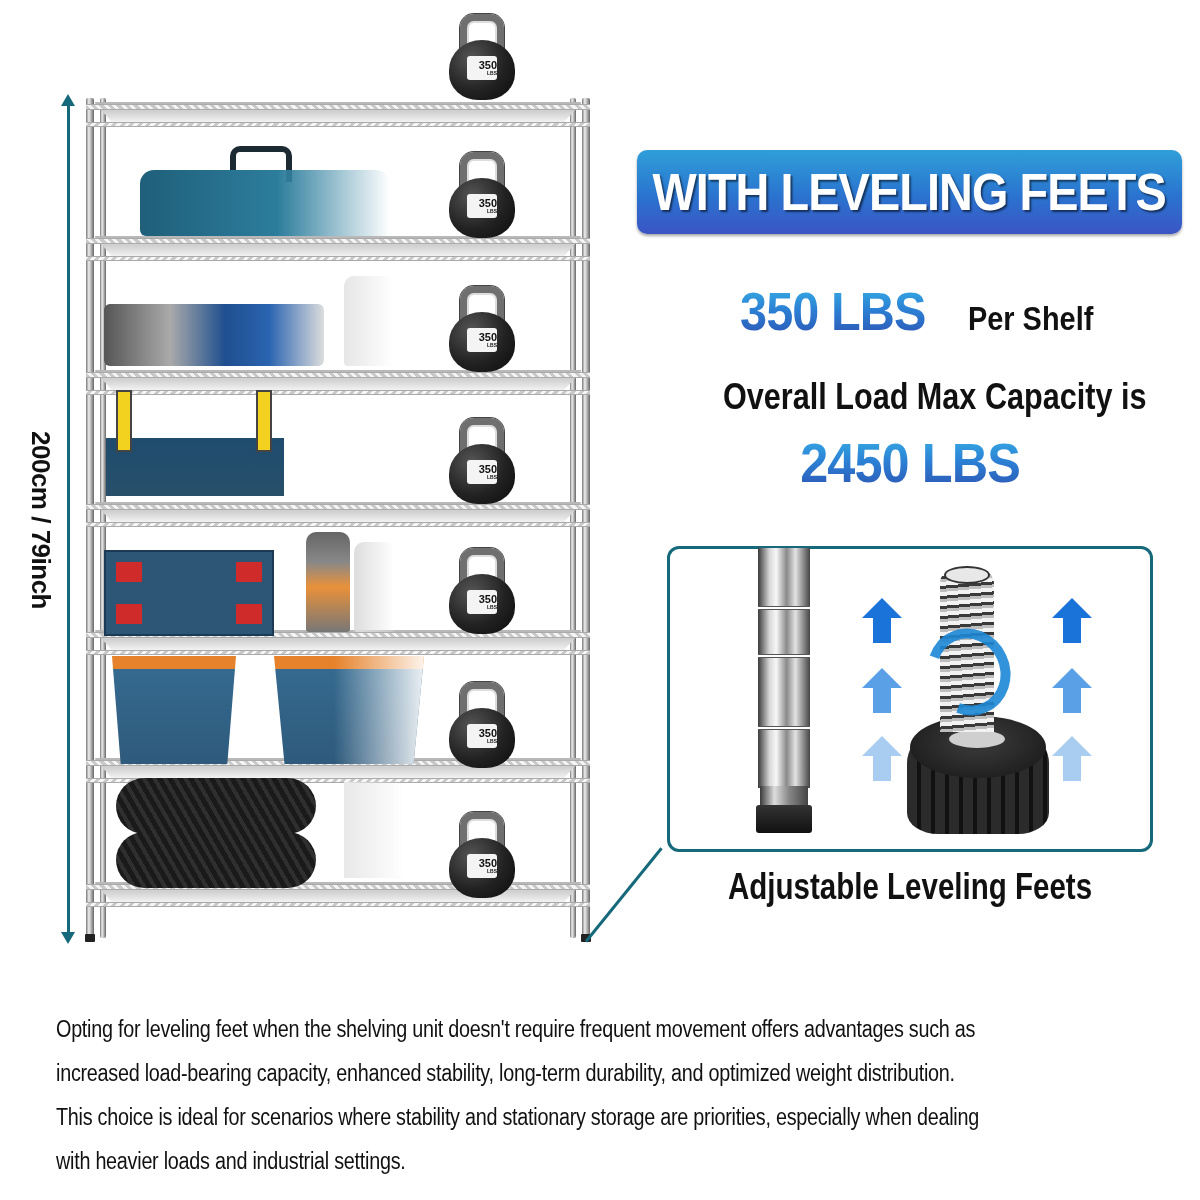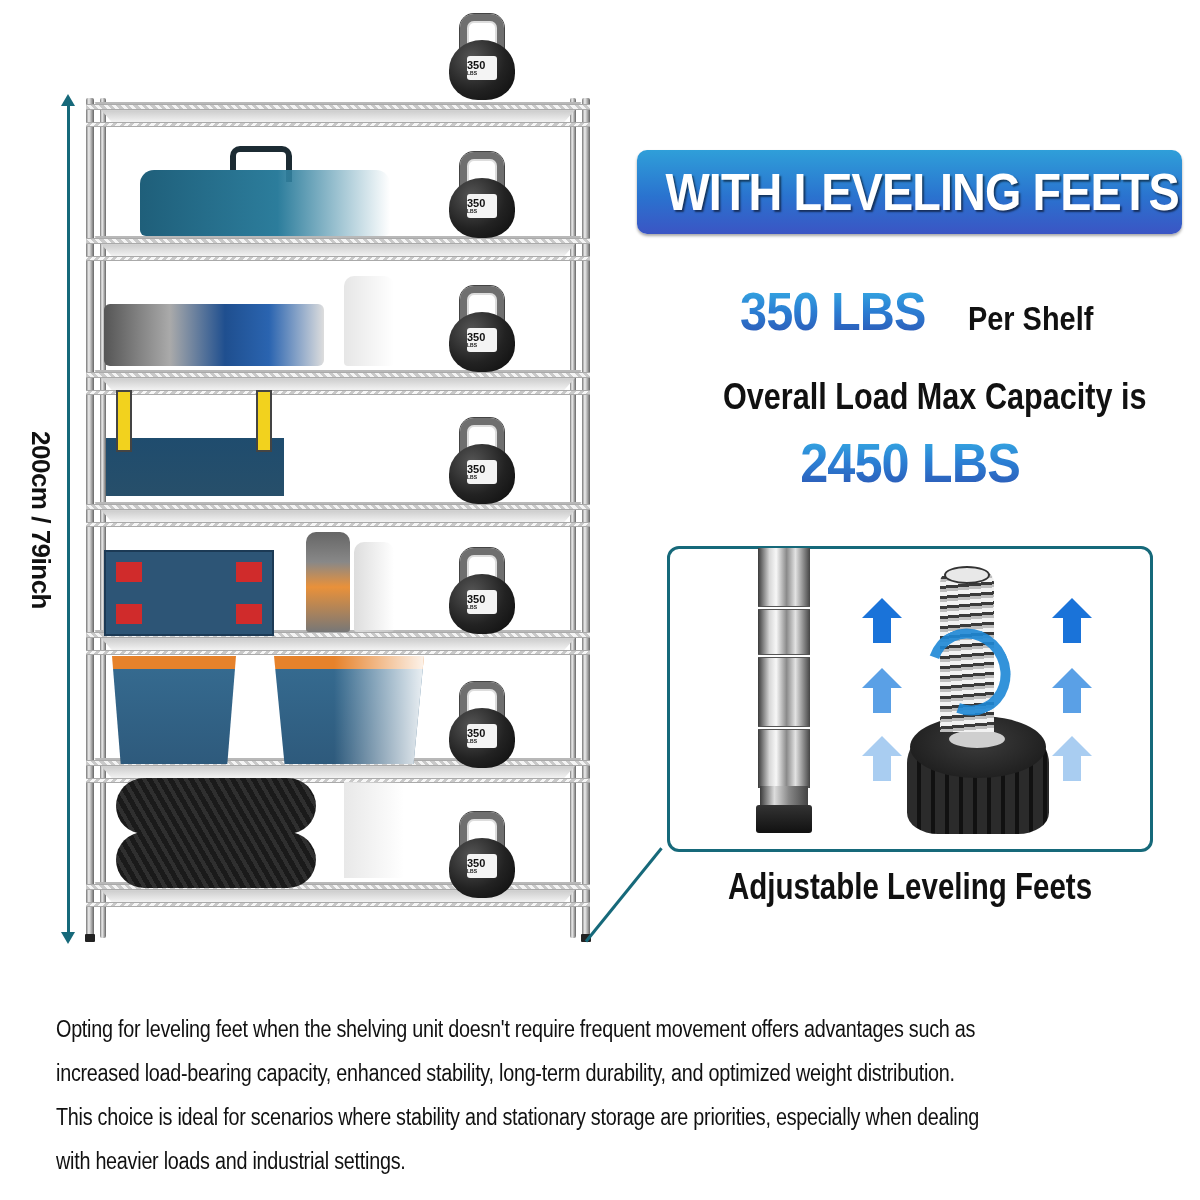--- a/index.html
+++ b/index.html
@@ -60,28 +60,28 @@
   .fade-jug { left: 262px; top: 684px; width: 60px; height: 96px; background: linear-gradient(90deg, #e8e8e8, rgba(255,255,255,0)); }
 
   
   .kb { position: absolute; width: 66px; height: 86px; }
   .kb .handle { position: absolute; left: 11px; top: 0; width: 44px; height: 36px;
     border: 7px solid #6f6f6f; border-bottom: none; border-radius: 14px 14px 0 0;
     box-shadow: inset 0 0 0 2px #ddd, 0 0 0 1px #444; }
   .kb .body { position: absolute; left: 0; top: 26px; width: 66px; height: 60px; border-radius: 50% 50% 44% 44%;
     background: radial-gradient(circle at 35% 30%, #555 0%, #222 55%, #0b0b0b 100%); }
   .kb .badge { position: absolute; left: 18px; top: 16px; width: 30px; height: 24px; background: #f4f4f4; border-radius: 3px;
-    display: flex; flex-direction: column; align-items: flex-start; justify-content: center; line-height: 1; }
+    display: flex; flex-direction: column; align-items: flex-end; justify-content: center; line-height: 1; }
   .kb .badge .n { font-size: 11px; font-weight: bold; color: #111; }
   .kb .badge .u { font-size: 5px; font-weight: bold; color: #111; }
 
   
   .banner { position: absolute; left: 637px; top: 150px; width: 545px; height: 84px; border-radius: 10px;
     background: linear-gradient(180deg, #2f9fd9 0%, #2a73cf 55%, #3b55c4 100%);
-    box-shadow: 0 2px 3px rgba(0,0,0,0.35); display: flex; align-items: center; }
+    box-shadow: 0 2px 3px rgba(0,0,0,0.35); display: flex; align-items: center; justify-content: center; }
   .banner span { color: #fff; font-family: "Liberation Sans", sans-serif; font-weight: bold; font-size: 52px;
     letter-spacing: -1px; transform: scaleX(0.9); text-shadow: 2px 2px 2px rgba(0,0,0,0.55); white-space: nowrap; }
 
   .per-shelf { position: absolute; left: 740px; top: 280px; height: 60px; display: flex; align-items: baseline; gap: 22px; white-space: nowrap; }
   .blue-big { font-family: "Liberation Sans", sans-serif; font-weight: bold; font-size: 54px; letter-spacing: -1px;
     background: linear-gradient(180deg, #38b8e8 0%, #2b7ed3 50%, #2d4fae 100%); -webkit-background-clip: text; background-clip: text; color: transparent;
     transform: scaleX(0.9); transform-origin: left; display: inline-block; }
   .per-shelf .suffix { font-weight: bold; font-size: 34px; color: #111; transform: scaleX(0.85); transform-origin: left; display: inline-block; }
   .overall { position: absolute; left: 690px; top: 376px; width: 440px; text-align: center; font-weight: bold; font-size: 36px; white-space: nowrap;
     transform: scaleX(0.85); transform-origin: center; }

